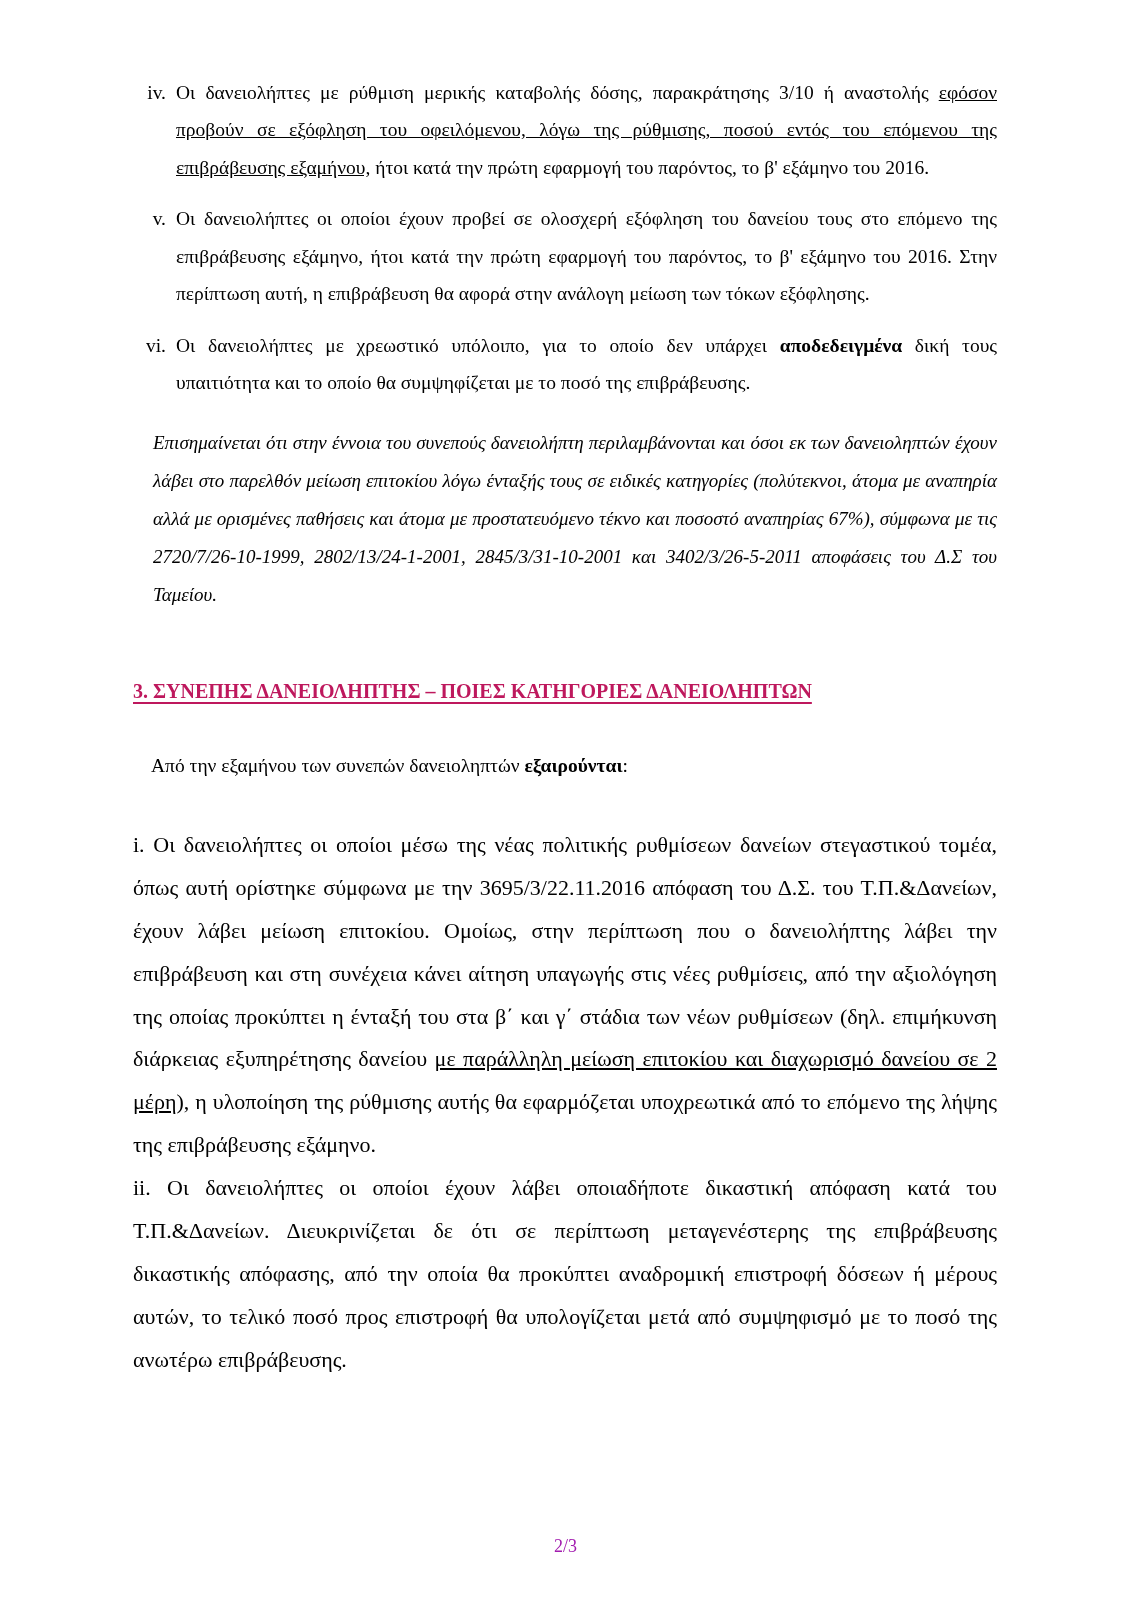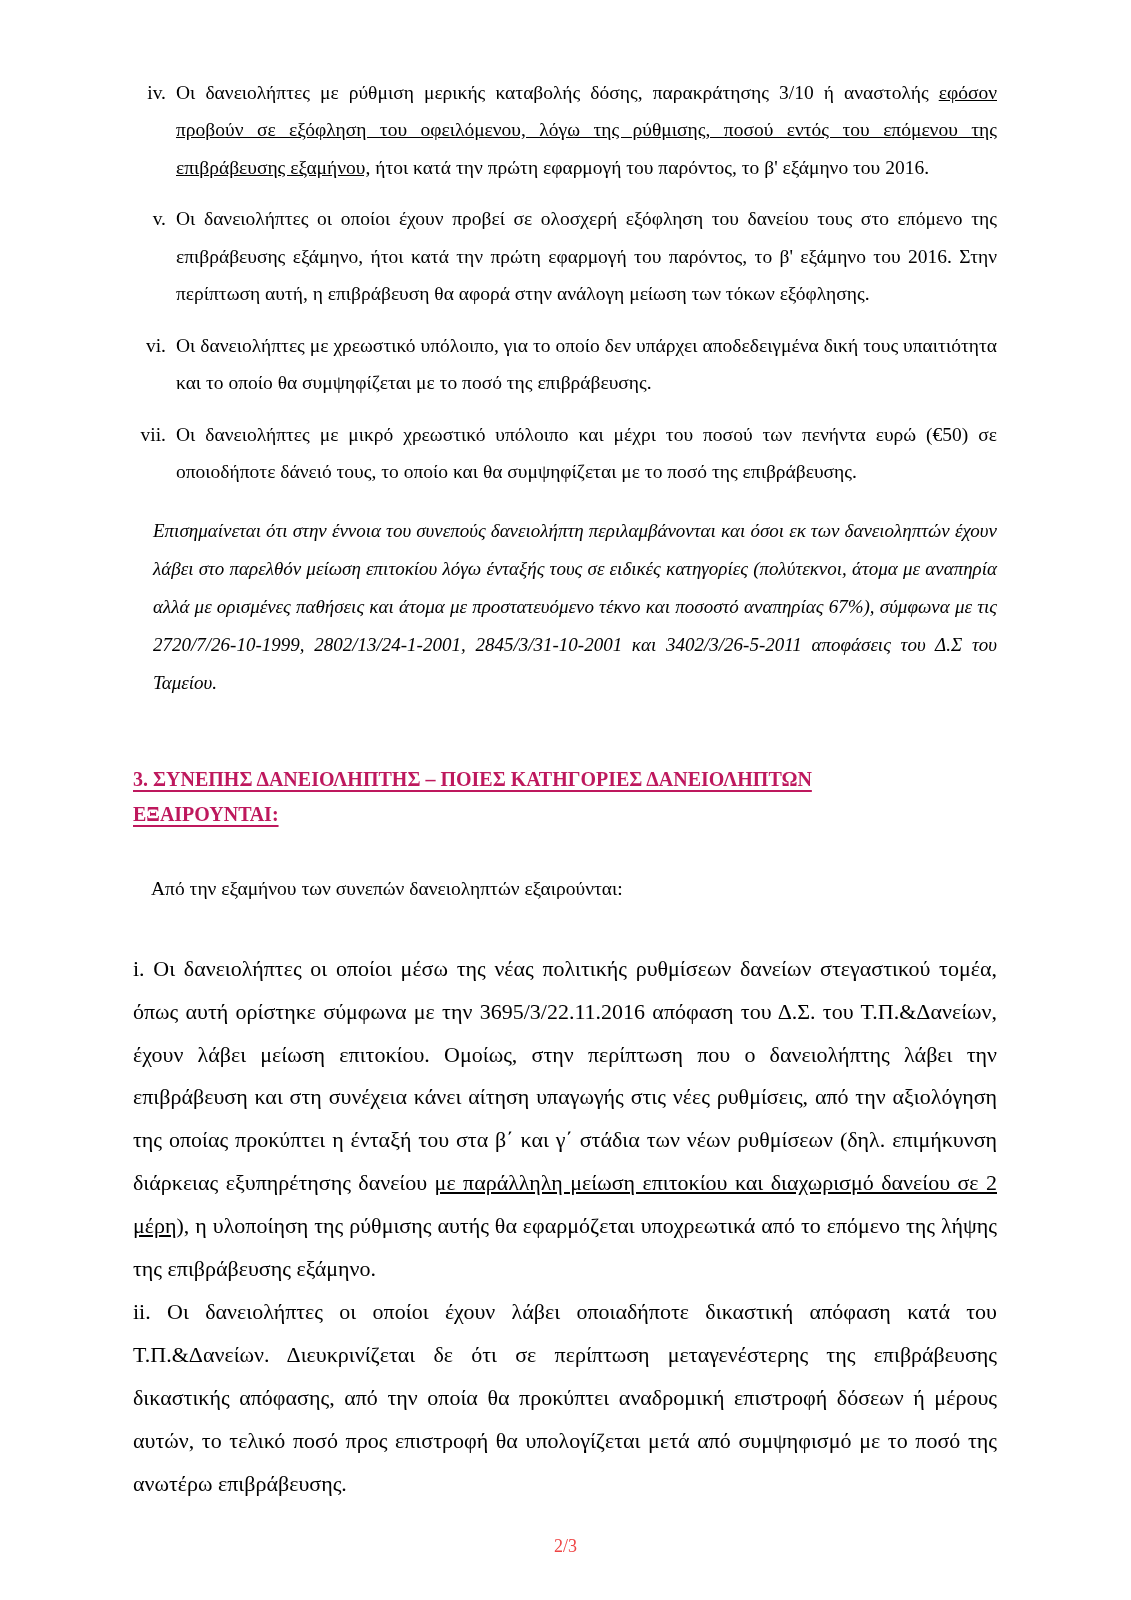--- a/index.html
+++ b/index.html
@@ -52,21 +52,21 @@
     width: 33px;
     text-align: right;
     font-size: 19.5px;
     line-height: 1.92;
   }
   .roman-item p {
     margin: 0;
   }
   
   .u  { text-decoration: underline; }
-  .b  { font-weight: normal; }
+  .b  { font-weight: bold; }
   
   .note {
     margin: 22px 0 0 0;
     padding-left: 20px;
     font-size: 19px;
     line-height: 2.0;
     font-style: italic;
     text-align: justify;
     text-justify: inter-word;
     text-underline-offset: 3px;
@@ -104,21 +104,21 @@
     text-justify: inter-word;
   }
   
   .footer {
     position: absolute;
     left: 0;
     right: 0;
     top: 1524px;
     text-align: center;
     font-size: 18px;
-    color: #ef4444;
+    color: #a21caf;
   }
 </style>
 </head>
 <body>
 
 <div class="page">
 
   <div class="content">
 
     <ol class="roman-list">
@@ -131,32 +131,27 @@
       <li class="roman-item">
         <span class="roman-marker">v.</span>
         <p><span>Οι δανειολήπτες οι οποίοι έχουν προβεί σε ολοσχερή εξόφληση του δανείου τους στο επόμενο της επιβράβευσης εξάμηνο, ήτοι κατά την πρώτη εφαρμογή του παρόντος, το β' εξάμηνο του 2016. Στην περίπτωση αυτή, η επιβράβευση θα αφορά στην ανάλογη μείωση των τόκων εξόφλησης.</span></p>
       </li>
 
       <li class="roman-item">
         <span class="roman-marker">vi.</span>
         <p><span>Οι δανειολήπτες με χρεωστικό υπόλοιπο, για το οποίο δεν υπάρχει </span><span class="b">αποδεδειγμένα</span><span> δική τους υπαιτιότητα και το οποίο θα συμψηφίζεται με το ποσό της επιβράβευσης.</span></p>
       </li>
 
-      <li class="roman-item">
-        <span class="roman-marker">vii.</span>
-        <p><span>Οι δανειολήπτες με μικρό χρεωστικό υπόλοιπο και μέχρι του ποσού των πενήντα ευρώ (€50) σε οποιοδήποτε δάνειό τους, το οποίο και θα συμψηφίζεται με το ποσό της επιβράβευσης.</span></p>
-      </li>
 
     </ol>
 
     <p class="note">Επισημαίνεται ότι στην έννοια του συνεπούς δανειολήπτη περιλαμβάνονται και όσοι εκ των δανειοληπτών έχουν λάβει στο παρελθόν μείωση επιτοκίου λόγω ένταξής τους σε ειδικές κατηγορίες (πολύτεκνοι, άτομα με αναπηρία αλλά με ορισμένες παθήσεις και άτομα με προστατευόμενο τέκνο και ποσοστό αναπηρίας 67%), σύμφωνα με τις 2720/7/26-10-1999, 2802/13/24-1-2001, 2845/3/31-10-2001 και 3402/3/26-5-2011 αποφάσεις του Δ.Σ του Ταμείου.</p>
 
     <h2 class="section-heading" style="color:#be185d;">
       <span>3. ΣΥΝΕΠΗΣ ΔΑΝΕΙΟΛΗΠΤΗΣ – ΠΟΙΕΣ ΚΑΤΗΓΟΡΙΕΣ ΔΑΝΕΙΟΛΗΠΤΩΝ</span>
-      <span class="hl2">ΕΞΑΙΡΟΥΝΤΑΙ:</span>
     </h2>
 
     <p class="intro"><span>Από την εξαμήνου των συνεπών δανειοληπτών </span><span class="b">εξαιρούνται</span><span>:</span></p>
 
     <div class="excl-block">
 
       <p class="excl-para"><span>i. Οι δανειολήπτες οι οποίοι μέσω της νέας πολιτικής ρυθμίσεων δανείων στεγαστικού τομέα, όπως αυτή ορίστηκε σύμφωνα με την 3695/3/22.11.2016 απόφαση του Δ.Σ. του Τ.Π.&amp;Δανείων, έχουν λάβει μείωση επιτοκίου. Ομοίως, στην περίπτωση που ο δανειολήπτης λάβει την επιβράβευση και στη συνέχεια κάνει αίτηση υπαγωγής στις νέες ρυθμίσεις, από την αξιολόγηση της οποίας προκύπτει η ένταξή του στα β΄ και γ΄ στάδια των νέων ρυθμίσεων (δηλ. επιμήκυνση διάρκειας εξυπηρέτησης δανείου </span><span class="u">με παράλληλη μείωση επιτοκίου και διαχωρισμό δανείου σε 2 μέρη</span><span>), η υλοποίηση της ρύθμισης αυτής θα εφαρμόζεται υποχρεωτικά από το επόμενο της λήψης της επιβράβευσης εξάμηνο.</span></p>
 
       <p class="excl-para"><span>ii. Οι δανειολήπτες οι οποίοι έχουν λάβει οποιαδήποτε δικαστική απόφαση κατά του Τ.Π.&amp;Δανείων. Διευκρινίζεται δε ότι σε περίπτωση μεταγενέστερης της επιβράβευσης δικαστικής απόφασης, από την οποία θα προκύπτει αναδρομική επιστροφή δόσεων ή μέρους αυτών, το τελικό ποσό προς επιστροφή θα υπολογίζεται μετά από συμψηφισμό με το ποσό της ανωτέρω επιβράβευσης.</span></p>
 

